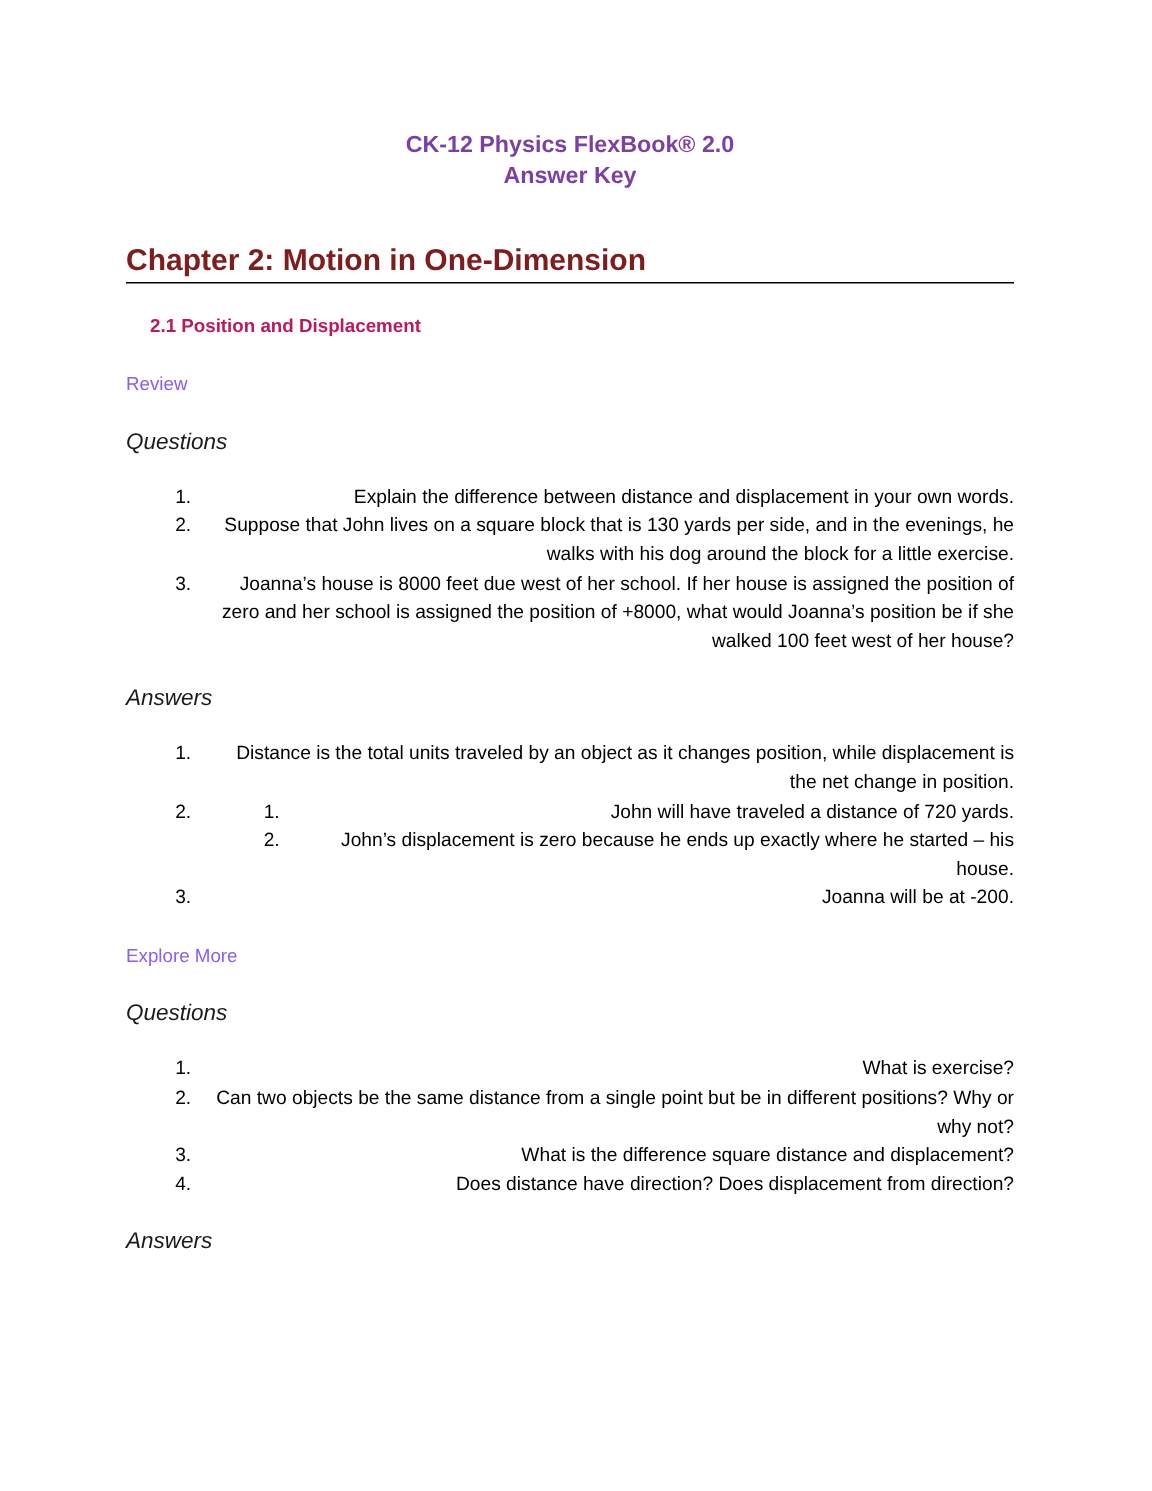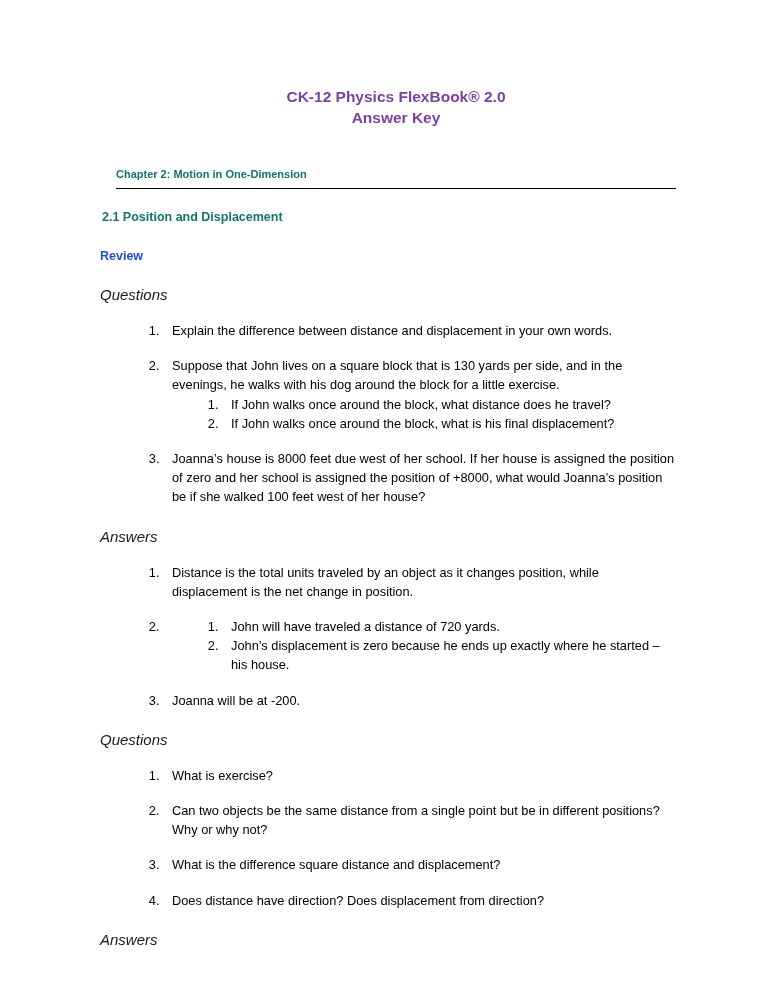--- a/index.html
+++ b/index.html
@@ -15,21 +15,21 @@
     position: relative;
     width: 768px;
     height: 994px;
     background: #ffffff;
     box-sizing: border-box;
     padding: 0;
     overflow: hidden;
   }
   .content {
     position: absolute;
-    left: 100px;
+    left: 84px;
     top: 86px;
     width: 592px;
   }
 
   
   .doc-title {
     text-align: center;
     color: #7b3fa5;
     font-weight: bold;
     font-size: 15.5px;
@@ -37,67 +37,68 @@
     margin: 0;
     padding: 0;
   }
   .doc-title .line2 {
     display: block;
     text-align: center;
   }
 
   
   .chapter-heading {
-    color: #0f766e;
+    color: #7f1d1d;
     font-weight: bold;
-    font-size: 11px;
+    font-size: 20px;
     line-height: 20px;
-    margin: 16px;
+    margin: 0;
     padding: 0 0 4px 0;
     border-bottom: 1.6px solid #000000;
     margin-top: 36px;
   }
 
   
   .section-heading {
-    color: #0f766e;
+    color: #be185d;
     font-weight: bold;
     font-size: 12.5px;
     line-height: 17px;
-    margin: 20px 0 0 2px;
+    margin: 20px 0 0 16px;
   }
 
   
   .sub-heading {
-    font-weight: bold;
+    font-weight: normal;
     font-size: 12.5px;
     line-height: 17px;
     margin: 22px 0 0 0;
-    color: #1d4ed8;
+    color: #8b5cf6;
   }
 
   
   .italic-label {
     font-style: italic;
     font-size: 15px;
     line-height: 17px;
     margin: 21px 0 0 0;
     color: #1a1a1a;
   }
 
   
   ol.lvl1 {
     margin: 18px 0 0 0;
     padding-left: 47px;
     font-size: 12.8px;
     line-height: 19.2px;
   }
   ol.lvl1 > li {
-    margin: 16px;
+    margin: 0;
     padding-left: 9px;
+    text-align: right;
   }
   ol.lvl2 {
     margin: 0;
     padding-left: 50px;
     list-style-type: decimal;
   }
   ol.lvl2 > li {
     padding-left: 9px;
   }
   ol li {
@@ -125,28 +126,20 @@
     <h3 class="sub-heading">Review</h3>
 
     <p class="italic-label">Questions</p>
 
     <ol class="lvl1">
       <li>
         <span>Explain the difference between distance and displacement in your own words.</span>
       </li>
       <li>
         <span>Suppose that John lives on a square block that is 130 yards per side, and in the evenings, he walks with his dog around the block for a little exercise.</span>
-        <ol class="lvl2">
-          <li>
-            <span>If John walks once around the block, what distance does he travel?</span>
-          </li>
-          <li>
-            <span>If John walks once around the block, what is his final displacement?</span>
-          </li>
-        </ol>
       </li>
       <li>
         <span>Joanna’s house is 8000 feet due west of her school. If her house is assigned the position of zero and her school is assigned the position of +8000, what would Joanna’s position be if she walked 100 feet west of her house?</span>
       </li>
     </ol>
 
     <p class="italic-label">Answers</p>
 
     <ol class="lvl1">
       <li>
@@ -161,20 +154,21 @@
           <li>
             <span>John’s displacement is zero because he ends up exactly where he started – his house.</span>
           </li>
         </ol>
       </li>
       <li>
         <span>Joanna will be at -200.</span>
       </li>
     </ol>
 
+    <h3 class="sub-heading">Explore More</h3>
 
     <p class="italic-label">Questions</p>
 
     <ol class="lvl1">
       <li>
         <span>What is exercise?</span>
       </li>
       <li>
         <span>Can two objects be the same distance from a single point but be in different positions? Why or why not?</span>
       </li>

